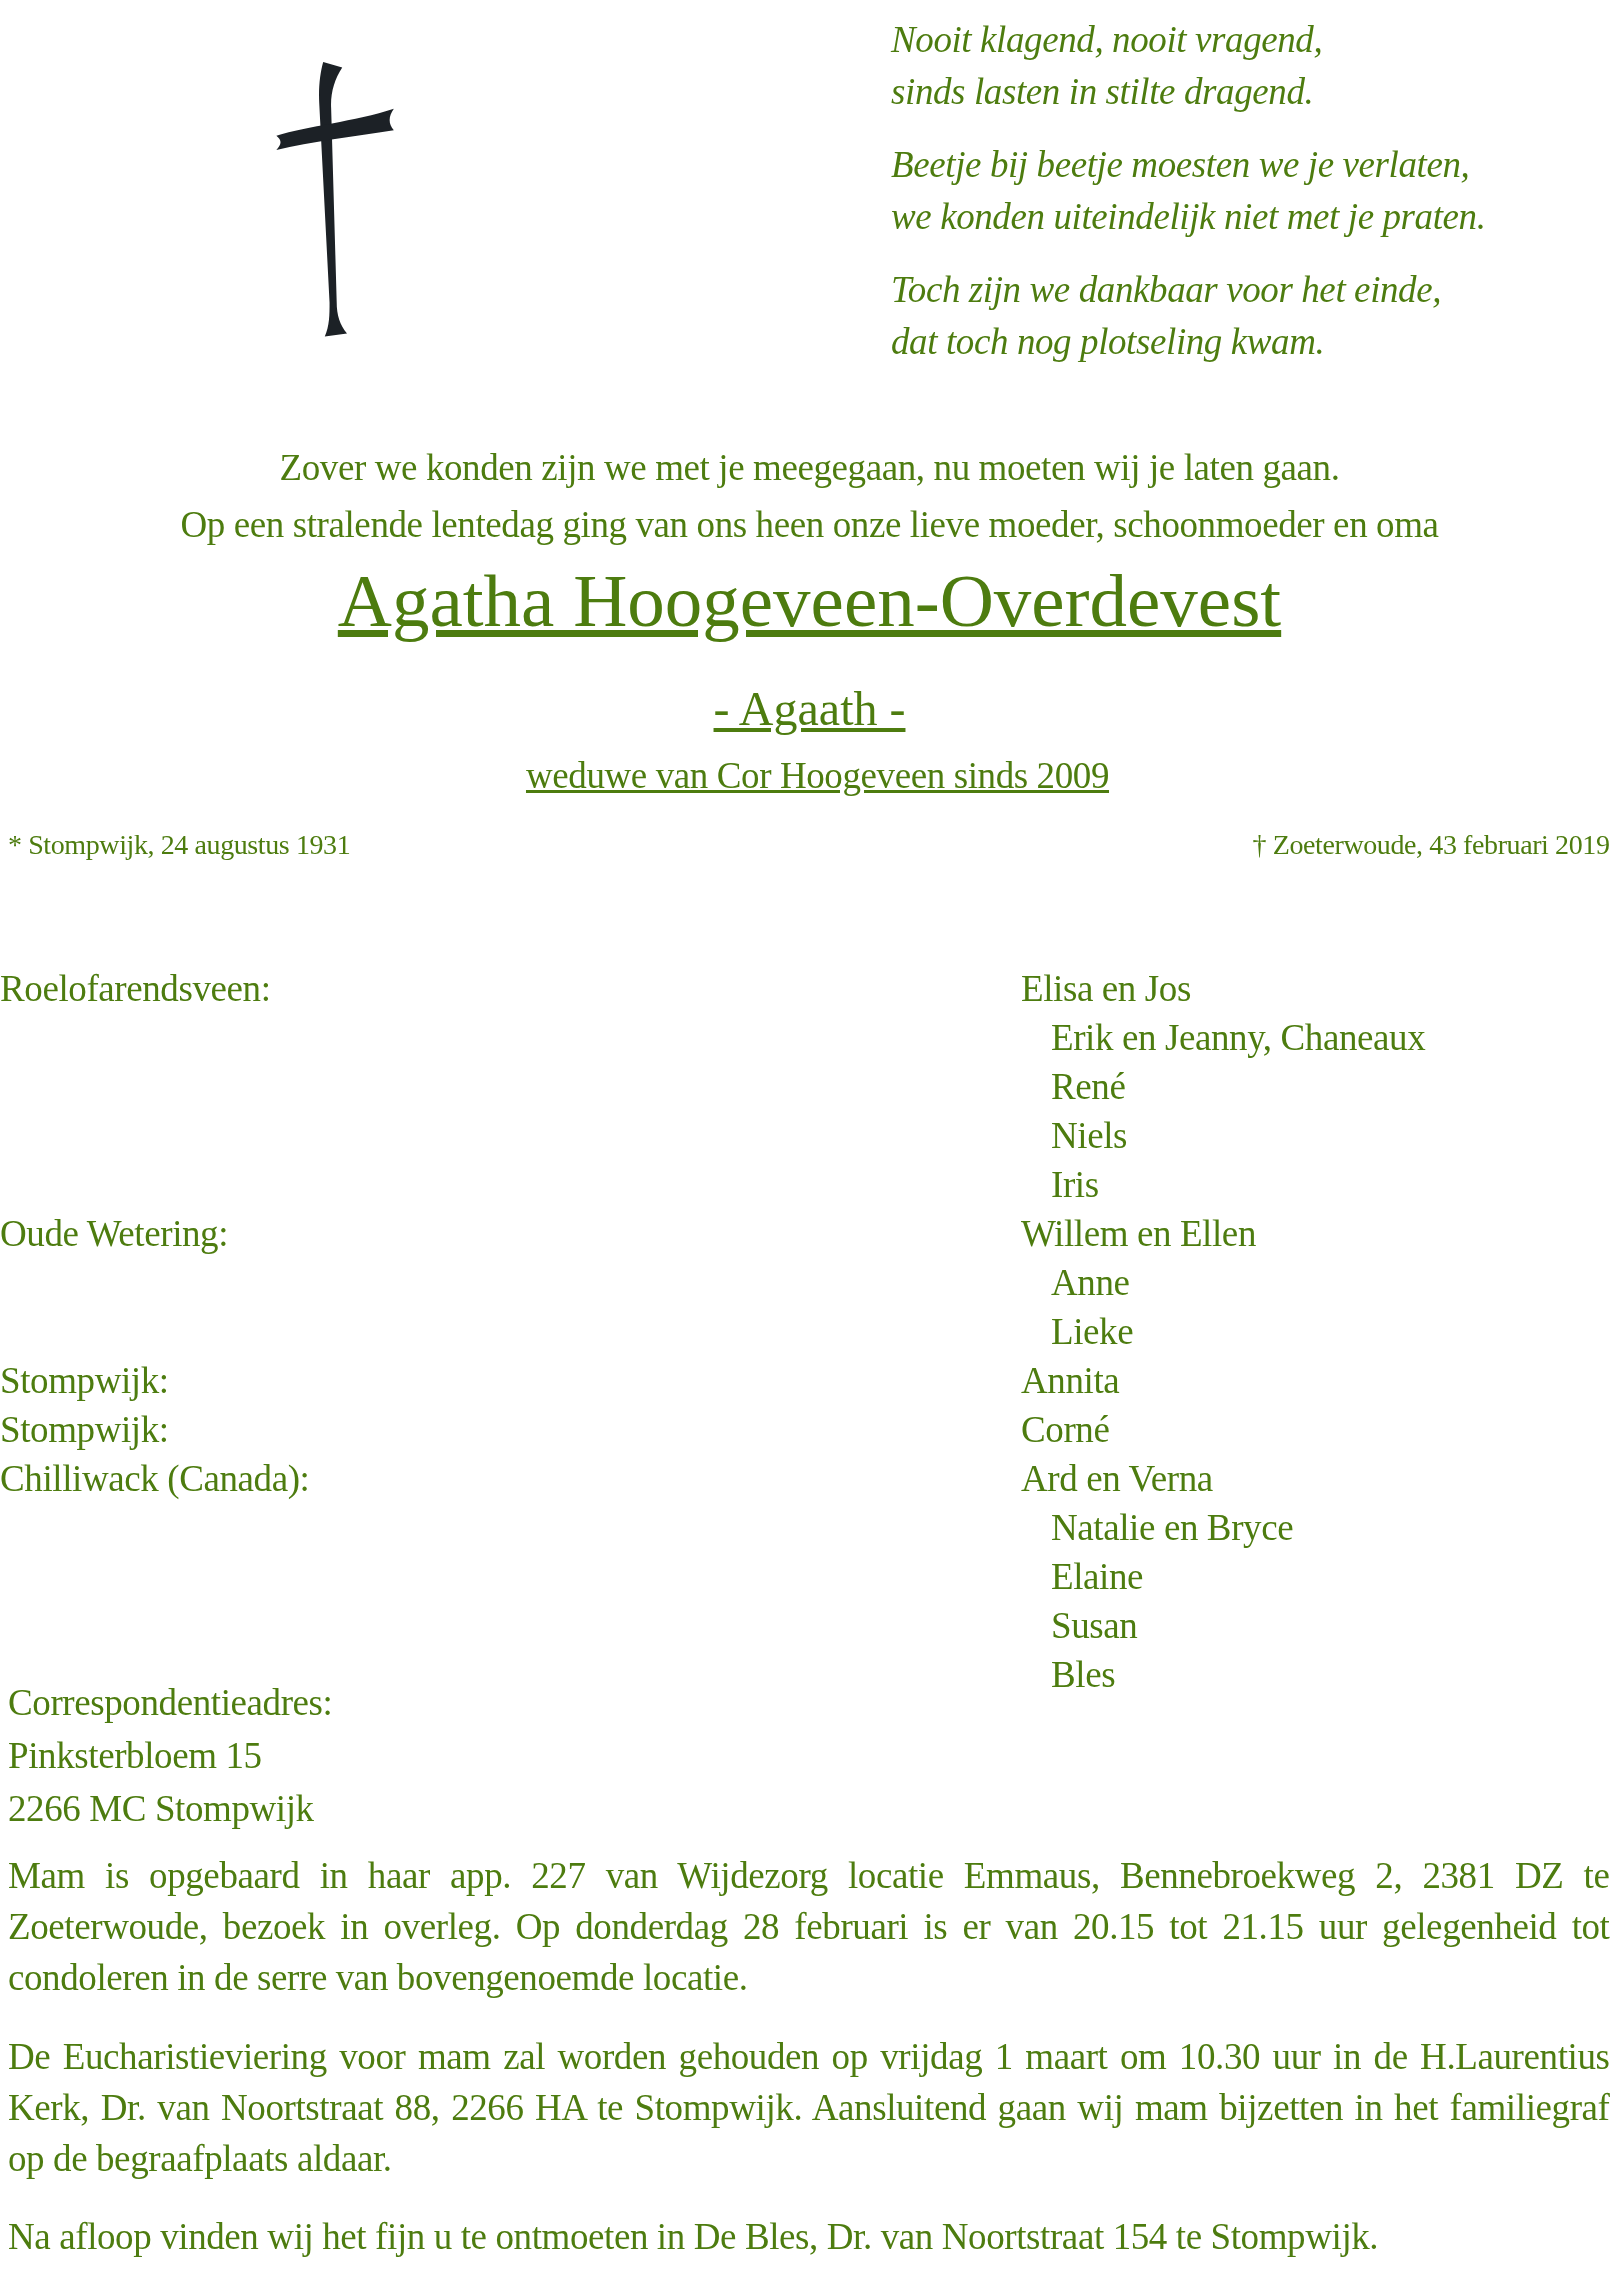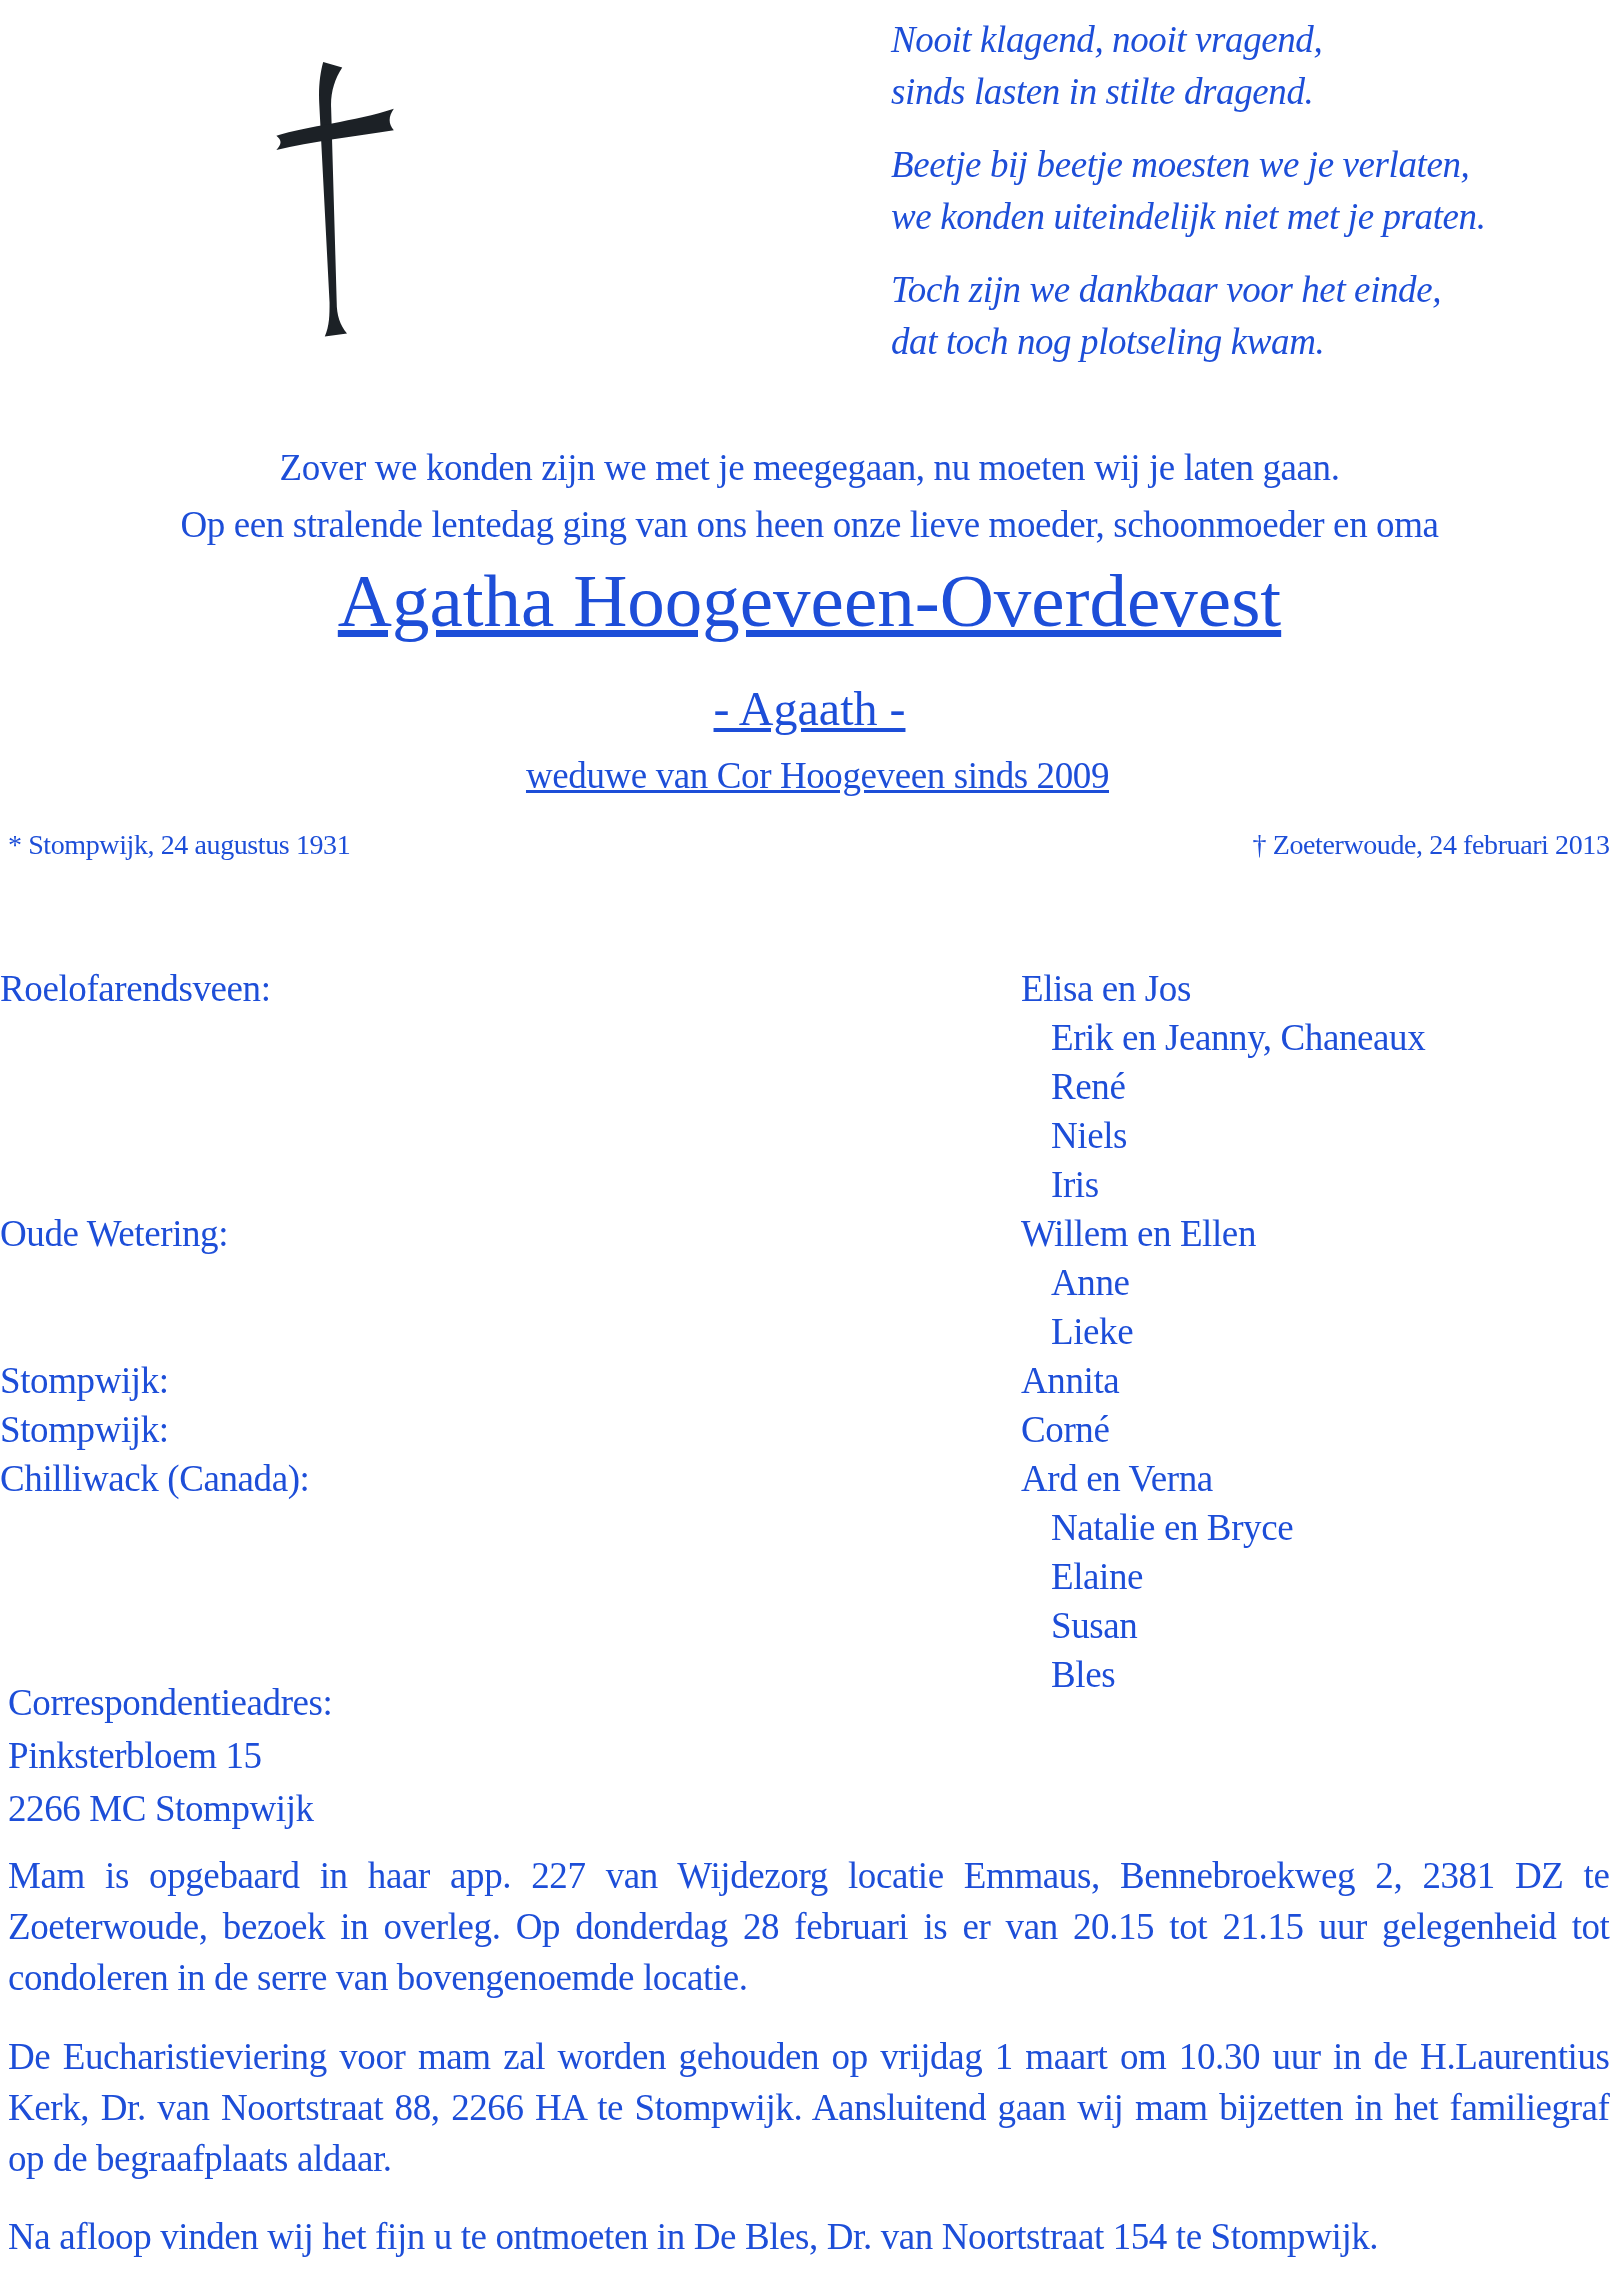--- a/index.html
+++ b/index.html
@@ -2,21 +2,21 @@
 <html style="font-size:12.7px"><head>
 <meta charset="utf-8">
 <style>
   html, body { margin: 0; padding: 0; background: #e8e8e8; }
   .page {
     position: relative;
     width: 1619px;
     height: 2273px;
     margin: 0 auto;
     background: #ffffff;
-    color: #1d4ed8;
+    color: #4d7c0f;
     font-family: "Liberation Serif", "DejaVu Serif", serif;
     overflow: hidden;
   }
 
   
   .cross-wrap {
     position: absolute;
     left: 274px;
     top: 60px;
     width: 123px;
@@ -162,21 +162,21 @@
     <div>Zover we konden zijn we met je meegegaan, nu moeten wij je laten gaan.</div>
     <div>Op een stralende lentedag ging van ons heen onze lieve moeder, schoonmoeder en oma</div>
   </div>
 
   <div class="centered-abs full-name">Agatha Hoogeveen-Overdevest</div>
   <div class="centered-abs nickname">- Agaath -</div>
   <div class="centered-abs widow-line">weduwe van Cor Hoogeveen sinds 2009</div>
 
   <div class="dates">
     <span>* Stompwijk, 24 augustus 1931</span>
-    <span>† Zoeterwoude, 24 februari 2013</span>
+    <span>† Zoeterwoude, 43 februari 2019</span>
   </div>
 
   <div class="family" id="family-list">
       <div class="frow">
         <div class="fplace">Roelofarendsveen:</div>
         <div class="fnames"><span>Elisa en Jos</span></div>
       </div>
       <div class="frow">
         <div class="fplace"></div>
         <div class="fnames indent"><span>Erik en Jeanny, </span><span class="it">Chaneaux</span></div>

